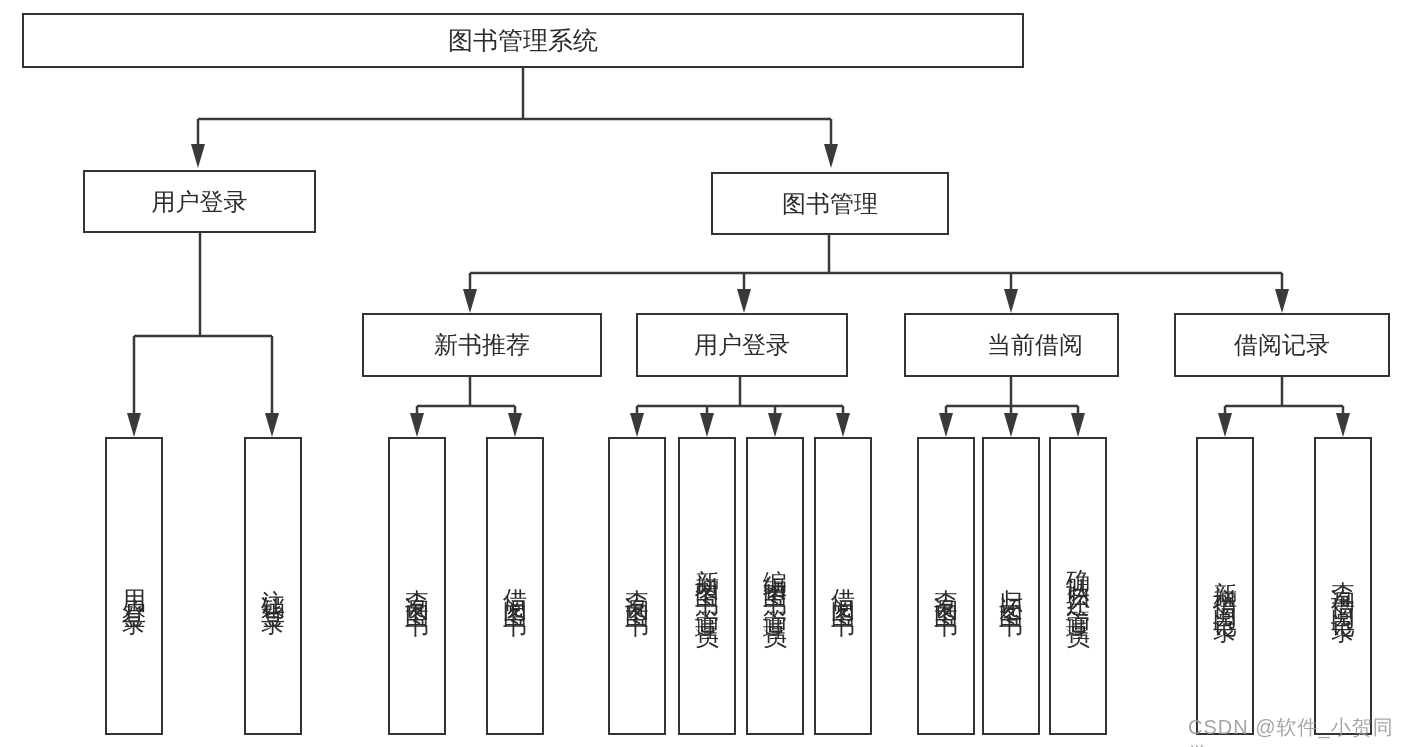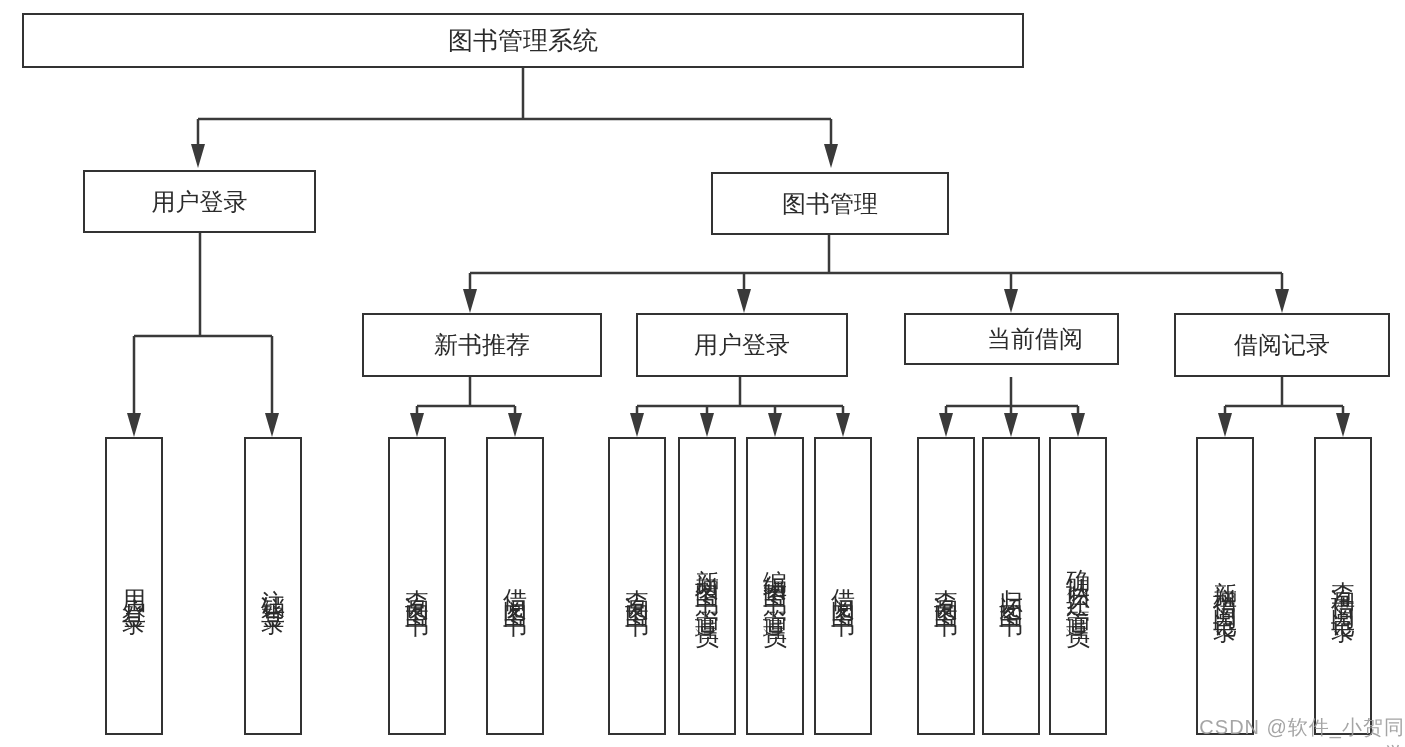--- a/index.html
+++ b/index.html
@@ -10,21 +10,20 @@
     --watermark:#9c9c9c;
     --bg:#ffffff;
   }
   html,body{margin:0;padding:0;background:var(--bg);}
   .canvas{
     position:relative;
     width:1405px;height:747px;
     background:var(--bg);
     font-family:"Liberation Sans","DejaVu Sans",sans-serif;
     overflow:hidden;
-    text-align:right;
   }
   .edges{position:absolute;left:0;top:0;width:1405px;height:747px;z-index:1;}
   .edges path{stroke:var(--line);stroke-width:2.5;fill:none;}
   .edges polygon{fill:var(--line);stroke:none;}
   .node{
     position:absolute;
     box-sizing:border-box;
     background:var(--box-fill);
     border:2.5px solid var(--box-border);
     display:flex;align-items:center;justify-content:center;
@@ -107,21 +106,21 @@
     </g>
   </svg>
 
   <div class="node root" style="left:22px;top:13px;width:1002px;height:55px;">图书管理系统</div>
 
   <div class="node" style="left:83px;top:170px;width:233px;height:63px;">用户登录</div>
   <div class="node" style="left:711px;top:172px;width:238px;height:63px;">图书管理</div>
 
   <div class="node" style="left:362px;top:313px;width:240px;height:64px;">新书推荐</div>
   <div class="node" style="left:636px;top:313px;width:212px;height:64px;">用户登录</div>
-  <div class="node" style="left:904px;top:313px;width:215px;height:52px;padding-left:47px;">当前借阅</div>
+  <div class="node" style="left:904px;top:313px;width:215px;height:64px;padding-left:47px;">当前借阅</div>
   <div class="node" style="left:1174px;top:313px;width:216px;height:64px;">借阅记录</div>
 
   <div class="node leaf" style="left:105px;top:437px;width:58px;height:298px;">用户登录</div>
   <div class="node leaf" style="left:244px;top:437px;width:58px;height:298px;">注销登录</div>
 
   <div class="node leaf" style="left:388px;top:437px;width:58px;height:298px;">查询图书</div>
   <div class="node leaf" style="left:486px;top:437px;width:58px;height:298px;">借阅图书</div>
 
   <div class="node leaf" style="left:608px;top:437px;width:58px;height:298px;">查询图书</div>
   <div class="node leaf" style="left:678px;top:437px;width:58px;height:298px;">新增图书（管理员）</div>

